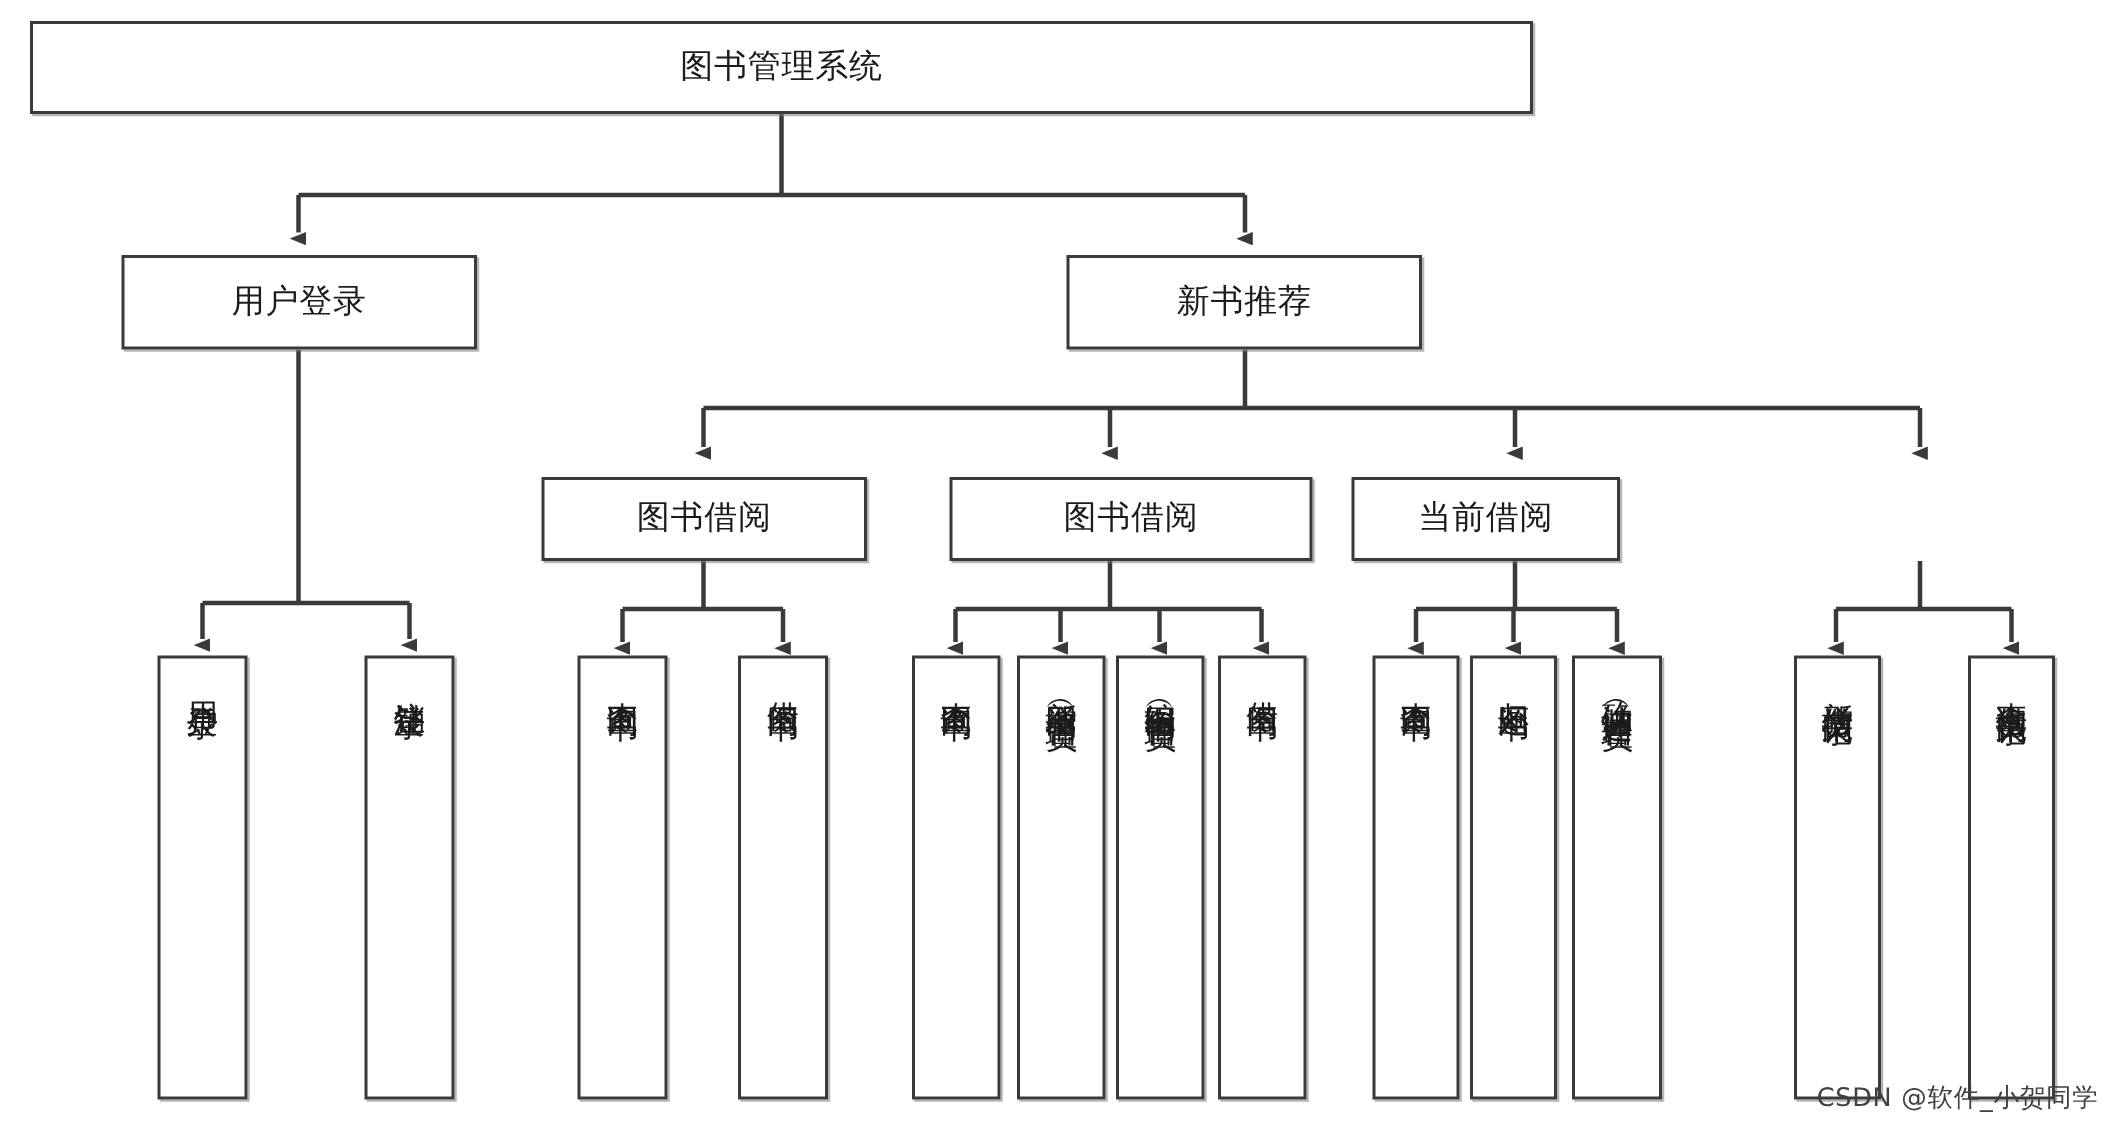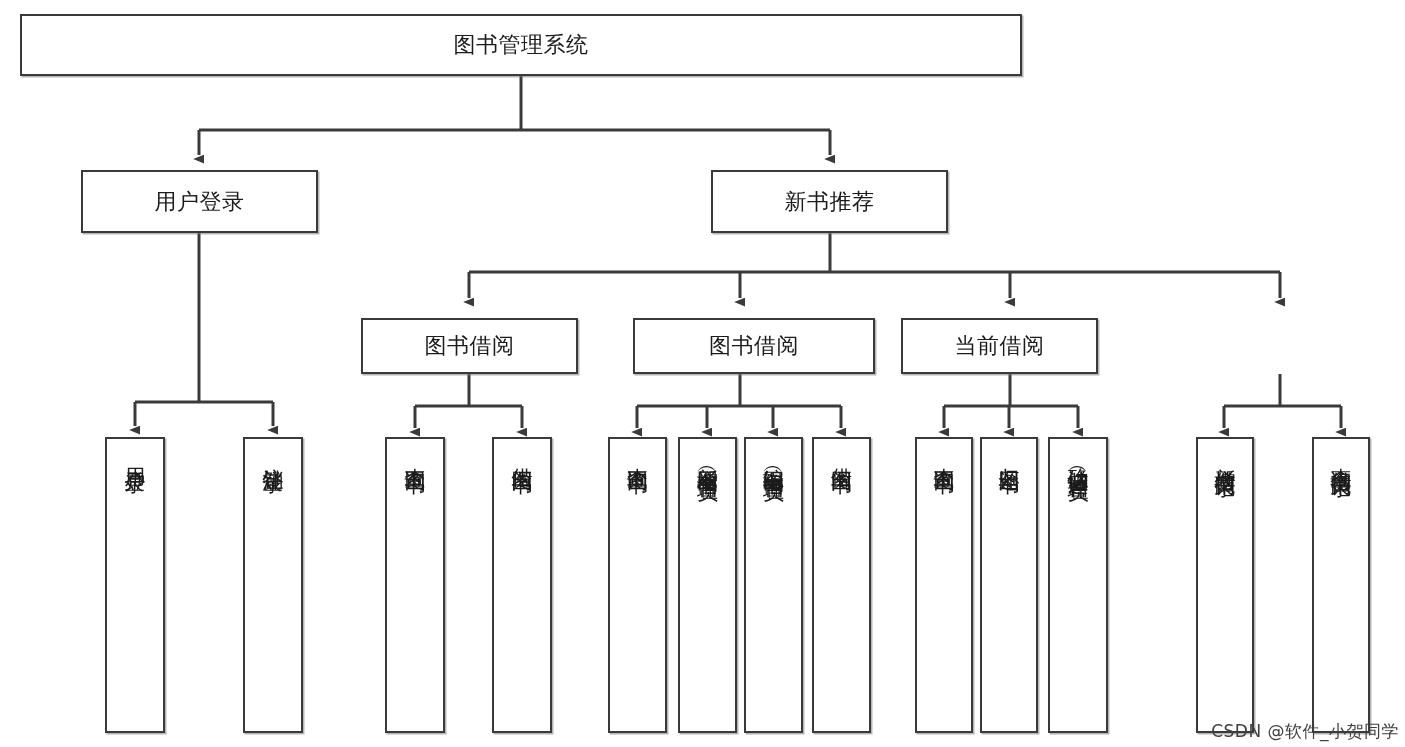--- a/index.html
+++ b/index.html
@@ -137,21 +137,21 @@
   </div>
 
   <div class="node" style="left:361px; top:318px; width:217px; height:56px;">
     <span class="lbl">图书借阅</span>
   </div>
 
   <div class="node" style="left:633px; top:318px; width:242px; height:56px;">
     <span class="lbl">图书借阅</span>
   </div>
 
-  <div class="node" style="left:901px; top:318px; width:197px; height:56px;">
+  <div class="node" style="left:901px; top:318px; width:179px; height:56px;">
     <span class="lbl">当前借阅</span>
   </div>
 
 
   <div class="node vert" style="left:105px; top:437px; width:60px; height:296px;">
     <span class="lbl">用户登录</span>
   </div>
 
   <div class="node vert" style="left:243px; top:437px; width:60px; height:296px;">
     <span class="lbl">注销登录</span>

